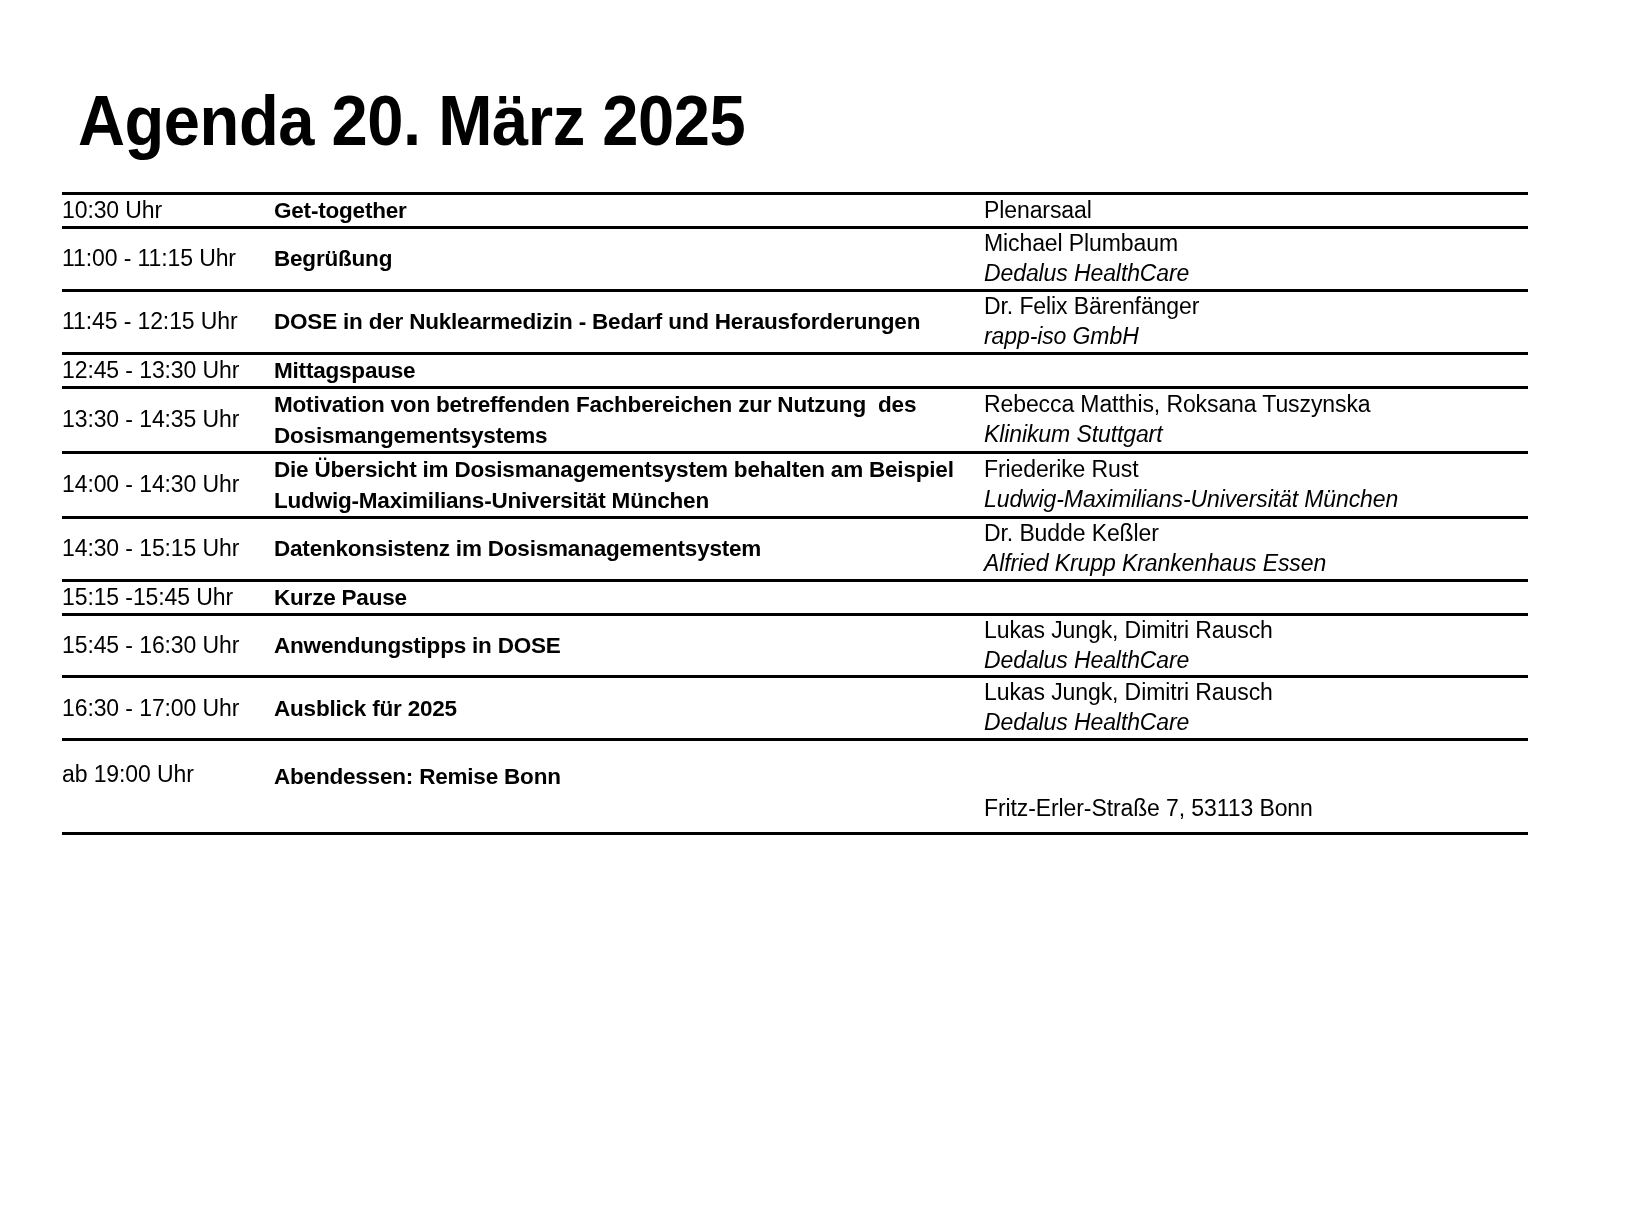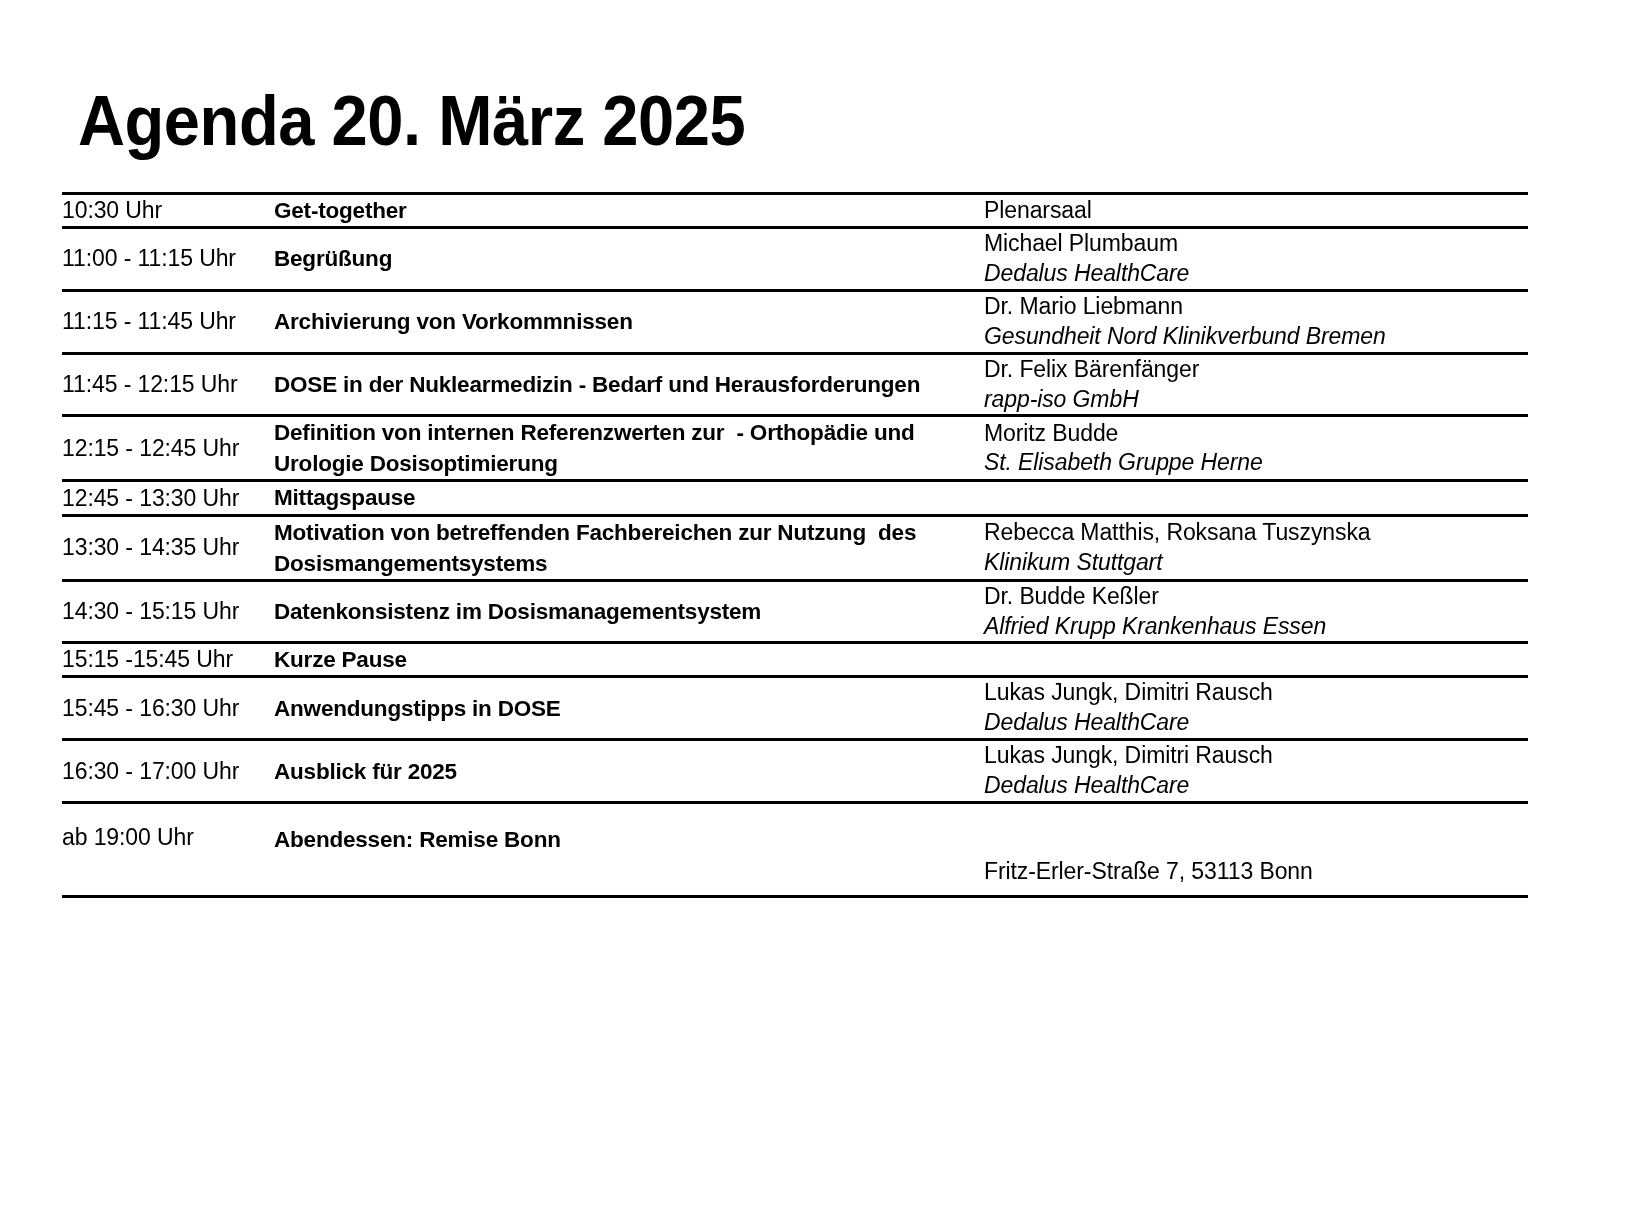--- a/index.html
+++ b/index.html
@@ -139,65 +139,57 @@
 
       <tr class="agenda-row">
         <td class="cell-time">11:00 - 11:15 Uhr</td>
         <td class="cell-title">Begrüßung</td>
         <td class="cell-who">
           <span class="who-name">Michael Plumbaum</span>
           <span class="who-org">Dedalus HealthCare</span>
         </td>
       </tr>
 
-      <tr class="agenda-row">
-        <td class="cell-time">11:15 - 11:45 Uhr</td>
-        <td class="cell-title">Archivierung von Vorkommnissen</td>
-        <td class="cell-who">
-          <span class="who-name">Dr. Mario Liebmann</span>
-          <span class="who-org">Gesundheit Nord Klinikverbund Bremen</span>
-        </td>
-      </tr>
 
       <tr class="agenda-row">
         <td class="cell-time">11:45 - 12:15 Uhr</td>
         <td class="cell-title">DOSE in der Nuklearmedizin - Bedarf und Herausforderungen</td>
         <td class="cell-who">
           <span class="who-name">Dr. Felix Bärenfänger</span>
           <span class="who-org">rapp-iso GmbH</span>
         </td>
       </tr>
 
-      <tr class="agenda-row">
-        <td class="cell-time">12:15 - 12:45 Uhr</td>
-        <td class="cell-title">Definition von internen Referenzwerten zur  - Orthopädie und Urologie Dosisoptimierung</td>
-        <td class="cell-who">
-          <span class="who-name">Moritz Budde</span>
-          <span class="who-org">St. Elisabeth Gruppe Herne</span>
-        </td>
-      </tr>
 
       <tr class="agenda-row">
         <td class="cell-time">12:45 - 13:30 Uhr</td>
         <td class="cell-title">Mittagspause</td>
         <td class="cell-who">
           
           
         </td>
       </tr>
 
       <tr class="agenda-row">
         <td class="cell-time">13:30 - 14:35 Uhr</td>
         <td class="cell-title">Motivation von betreffenden Fachbereichen zur Nutzung  des Dosismangementsystems</td>
         <td class="cell-who">
           <span class="who-name">Rebecca Matthis, Roksana Tuszynska</span>
           <span class="who-org">Klinikum Stuttgart</span>
         </td>
       </tr>
 
+      <tr class="agenda-row">
+        <td class="cell-time">14:00 - 14:30 Uhr</td>
+        <td class="cell-title">Die Übersicht im Dosismanagementsystem behalten am Beispiel Ludwig-Maximilians-Universität München</td>
+        <td class="cell-who">
+          <span class="who-name">Friederike Rust</span>
+          <span class="who-org">Ludwig-Maximilians-Universität München</span>
+        </td>
+      </tr>
 
       <tr class="agenda-row">
         <td class="cell-time">14:30 - 15:15 Uhr</td>
         <td class="cell-title">Datenkonsistenz im Dosismanagementsystem</td>
         <td class="cell-who">
           <span class="who-name">Dr. Budde Keßler</span>
           <span class="who-org">Alfried Krupp Krankenhaus Essen</span>
         </td>
       </tr>
 

